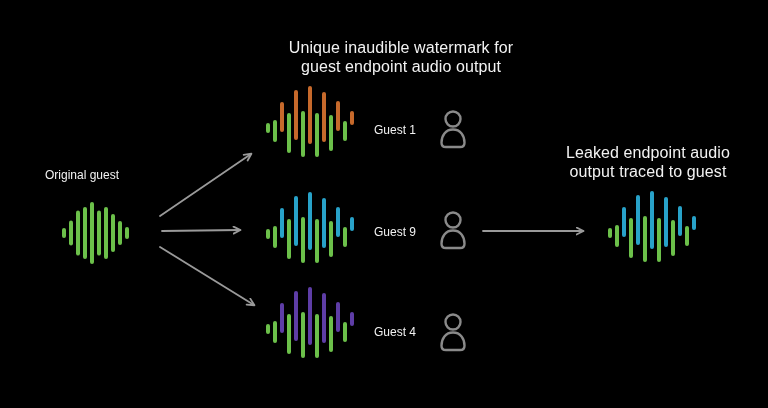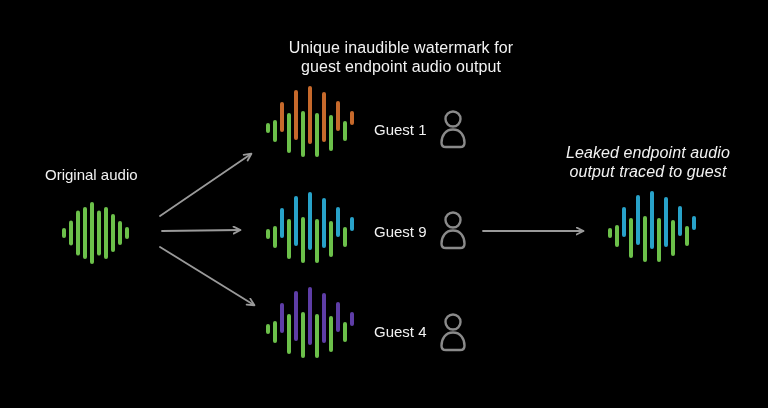--- a/index.html
+++ b/index.html
@@ -19,27 +19,27 @@
     position: absolute;
     color: var(--text, #f2f2f2);
     font-size: 16px;
     line-height: 19px;
     text-align: center;
     letter-spacing: 0.1px;
   }
   .label {
     position: absolute;
     color: var(--text, #f2f2f2);
-    font-size: 15px;
+    font-size: 12px;
     line-height: 18px;
     white-space: nowrap;
     text-align: right;
   }
   .top-caption   { left: 256px; top: 38px;  width: 290px; }
-  .traced-caption{ left: 552px; top: 143px; width: 192px; font-style: italic; }
+  .traced-caption{ left: 552px; top: 143px; width: 192px; }
   .original-label{ left: 45px;  top: 166px; }
   .guest-label-1 { left: 374px; top: 121px; }
   .guest-label-2 { left: 374px; top: 223px; }
   .guest-label-3 { left: 374px; top: 323px; }
 
   .waveform { position: absolute; }
   .wf-original { left: 62px;  top: 193px; }
   .wf-guest1   { left: 266px; top: 85px;  }
   .wf-guest2   { left: 266px; top: 191px; }
   .wf-guest3   { left: 266px; top: 286px; }
@@ -57,21 +57,21 @@
 </head>
 <body>
 
 <div class="canvas">
 
   <div class="caption top-caption">
     <div>Unique inaudible watermark for</div>
     <div>guest endpoint audio output</div>
   </div>
 
-  <div class="label original-label">Original audio</div>
+  <div class="label original-label">Original guest</div>
   <div class="waveform wf-original"><svg width="67" height="80" viewBox="0 0 67 80">
         <rect x="0" y="35" width="4" height="10" rx="2" fill="#6cc04a"></rect>
         <rect x="7" y="27.5" width="4" height="25" rx="2" fill="#6cc04a"></rect>
         <rect x="14" y="17.5" width="4" height="45" rx="2" fill="#6cc04a"></rect>
         <rect x="21" y="14" width="4" height="52" rx="2" fill="#6cc04a"></rect>
         <rect x="28" y="9" width="4" height="62" rx="2" fill="#6cc04a"></rect>
         <rect x="35" y="17.5" width="4" height="45" rx="2" fill="#6cc04a"></rect>
         <rect x="42" y="14" width="4" height="52" rx="2" fill="#6cc04a"></rect>
         <rect x="49" y="21" width="4" height="38" rx="2" fill="#6cc04a"></rect>
         <rect x="56" y="28" width="4" height="24" rx="2" fill="#6cc04a"></rect>

